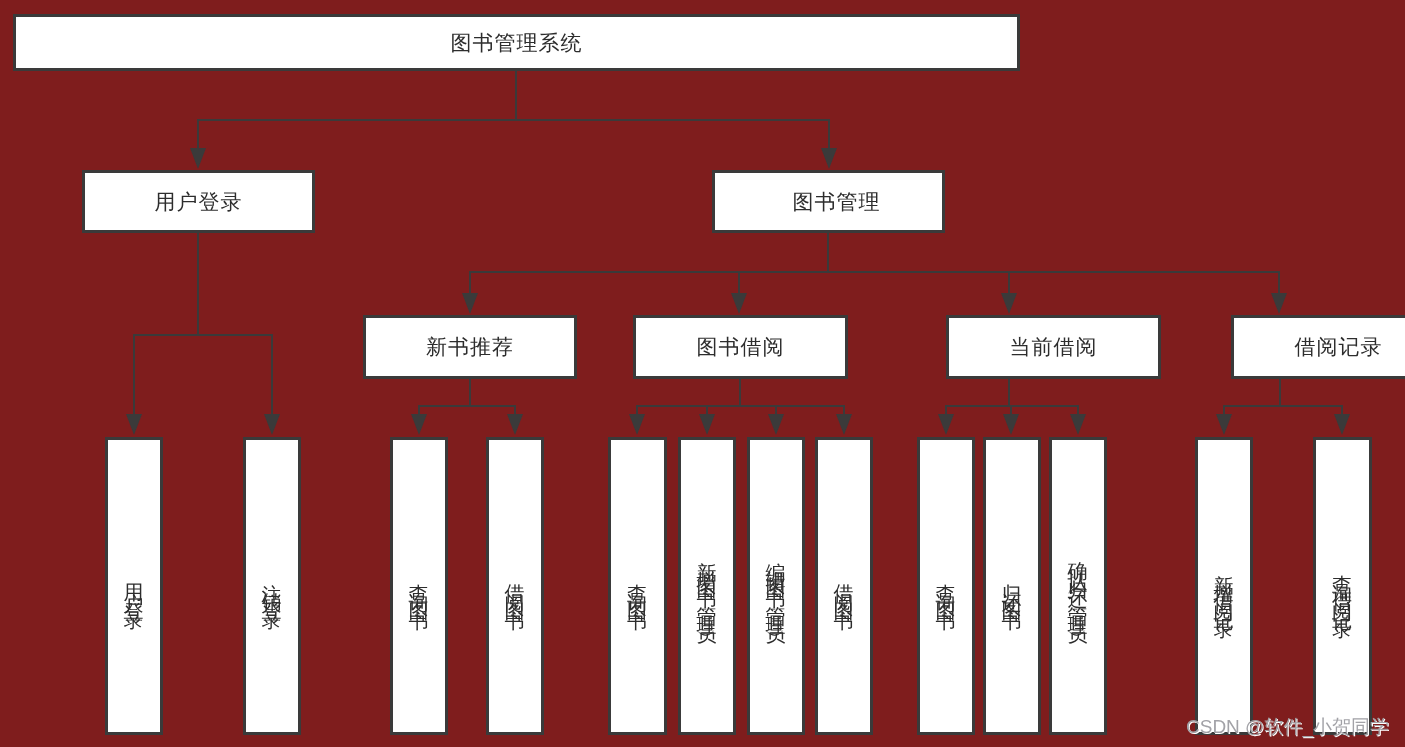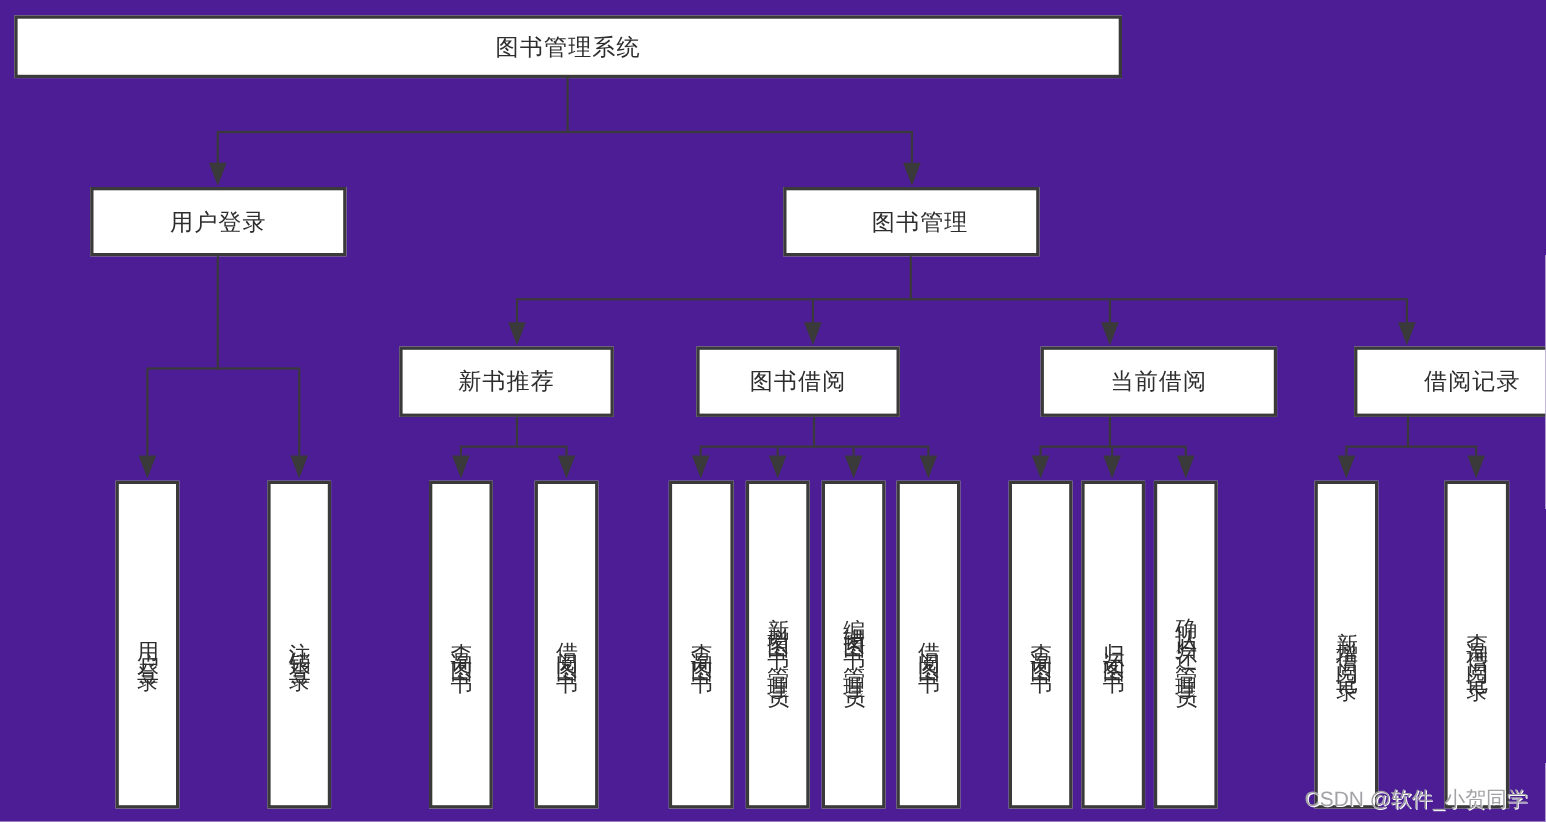--- a/index.html
+++ b/index.html
@@ -1,20 +1,20 @@
 <!DOCTYPE html>
 <html><head>
 <meta charset="utf-8">
 <style>
   html, body { margin: 0; padding: 0; background: #ffffff; }
   #stage {
     position: relative;
     width: 1405px;
     height: 747px;
-    background: #4c1d95;
+    background: #7f1d1d;
     font-family: "Liberation Sans", sans-serif;
     overflow: hidden;
   }
   
   .hbox {
     position: absolute;
     box-sizing: border-box;
     background: #ffffff;
     border: 3px solid #3a3a3a;
     display: flex;
@@ -128,24 +128,24 @@
     </div>
   <div class="drop" style="left:1001px; top:273px; height:41px;">
       <div class="stem"></div>
       <div class="tri"></div>
     </div>
   <div class="drop" style="left:1271px; top:273px; height:41px;">
       <div class="stem"></div>
       <div class="tri"></div>
     </div>
 
-  <div class="hbox" style="left:363px; top:315px; width:195px; height:64px;">
+  <div class="hbox" style="left:363px; top:315px; width:214px; height:64px;">
     <span>新书推荐</span>
   </div>
-  <div class="hbox" style="left:633px; top:315px; width:185px; height:64px;">
+  <div class="hbox" style="left:633px; top:315px; width:215px; height:64px;">
     <span>图书借阅</span>
   </div>
   <div class="hbox" style="left:902px; top:315px; width:215px; height:64px;margin-left:44px;">
     <span>当前借阅</span>
   </div>
   <div class="hbox" style="left:1231px; top:315px; width:215px; height:64px;">
     <span>借阅记录</span>
   </div>
 
   <div class="vline" style="left:469px; top:379px; height:28px;"></div>

